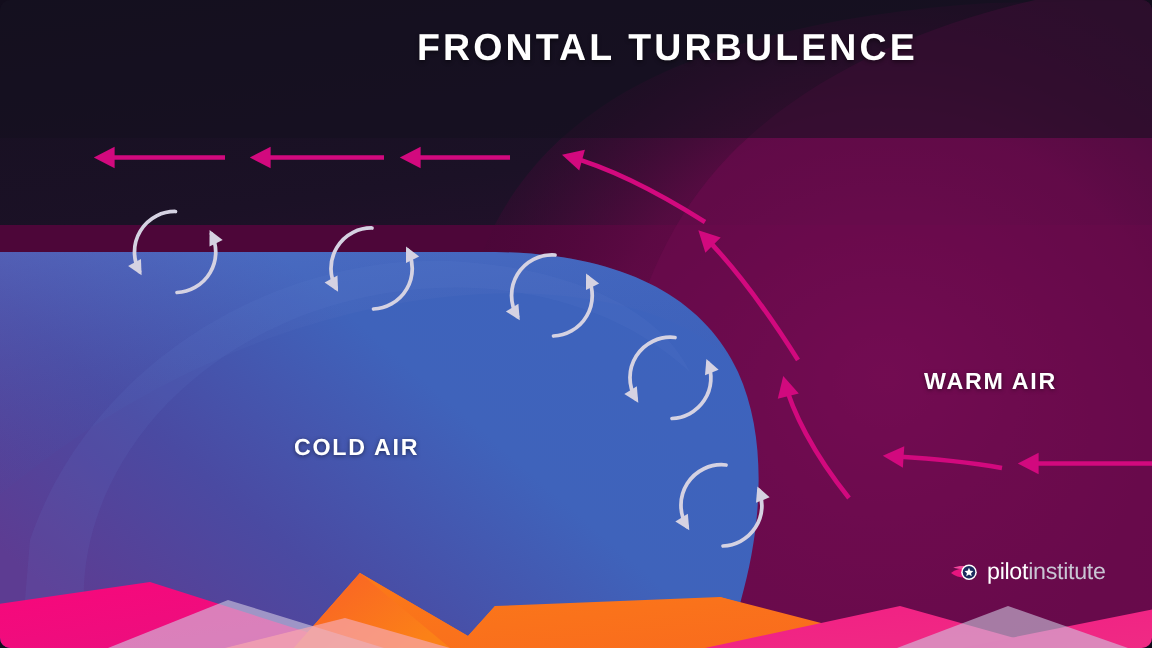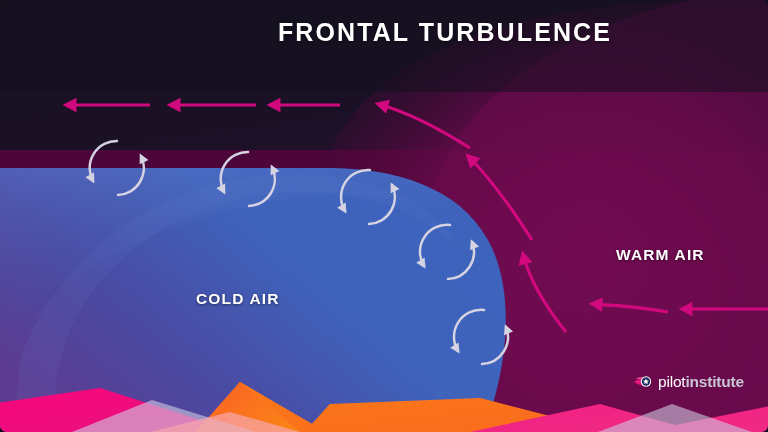--- a/index.html
+++ b/index.html
@@ -16,21 +16,21 @@
     position:absolute;color:#ffffff;font-size:15.5px;font-weight:bold;
     letter-spacing:1.15px;font-family:"Liberation Sans",sans-serif;z-index:40;
     text-shadow:0 1px 3px rgba(0,0,0,.5);white-space:nowrap;
   }
   #lbl-cold{left:164px;top:290px;margin-left:32px;}
   #lbl-warm{left:616px;top:246px;}
   #logo{position:absolute;left:634px;top:372px;z-index:45;display:flex;align-items:center;gap:5px;}
   #logo .mark{display:block;width:19px;height:19px;}
   #logo .wm{font-size:15.5px;letter-spacing:-.2px;font-family:"Liberation Sans",sans-serif;line-height:1;}
   #logo .wm .b{color:#ffffff;font-weight:normal;}
-  #logo .wm .l{color:#c9c6d4;font-weight:bold;}
+  #logo .wm .l{color:#c9c6d4;font-weight:normal;}
 </style>
 </head>
 <body>
 
 <div id="stage">
 
   <svg id="scene" viewBox="0 0 768 432" preserveAspectRatio="none">
     <defs>
 
       <linearGradient id="gSky" x1="0" y1="0" x2="0.25" y2="1">

